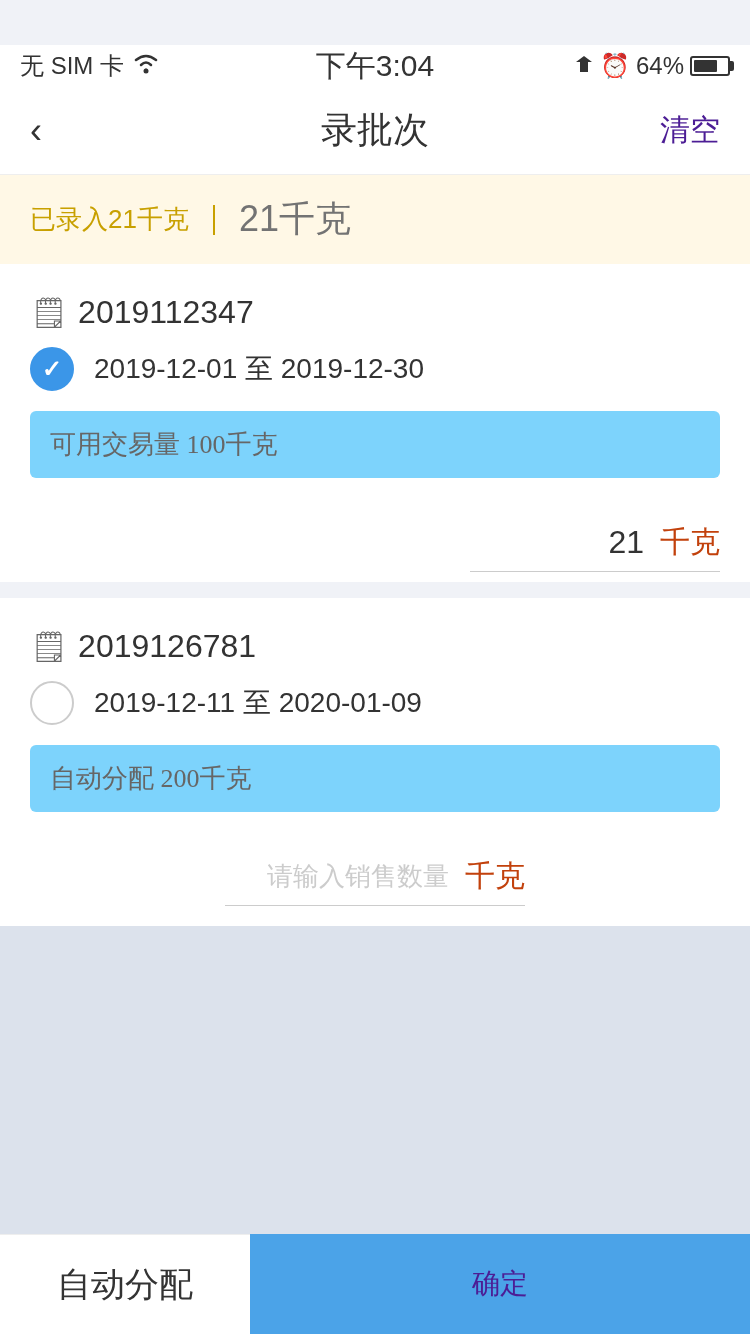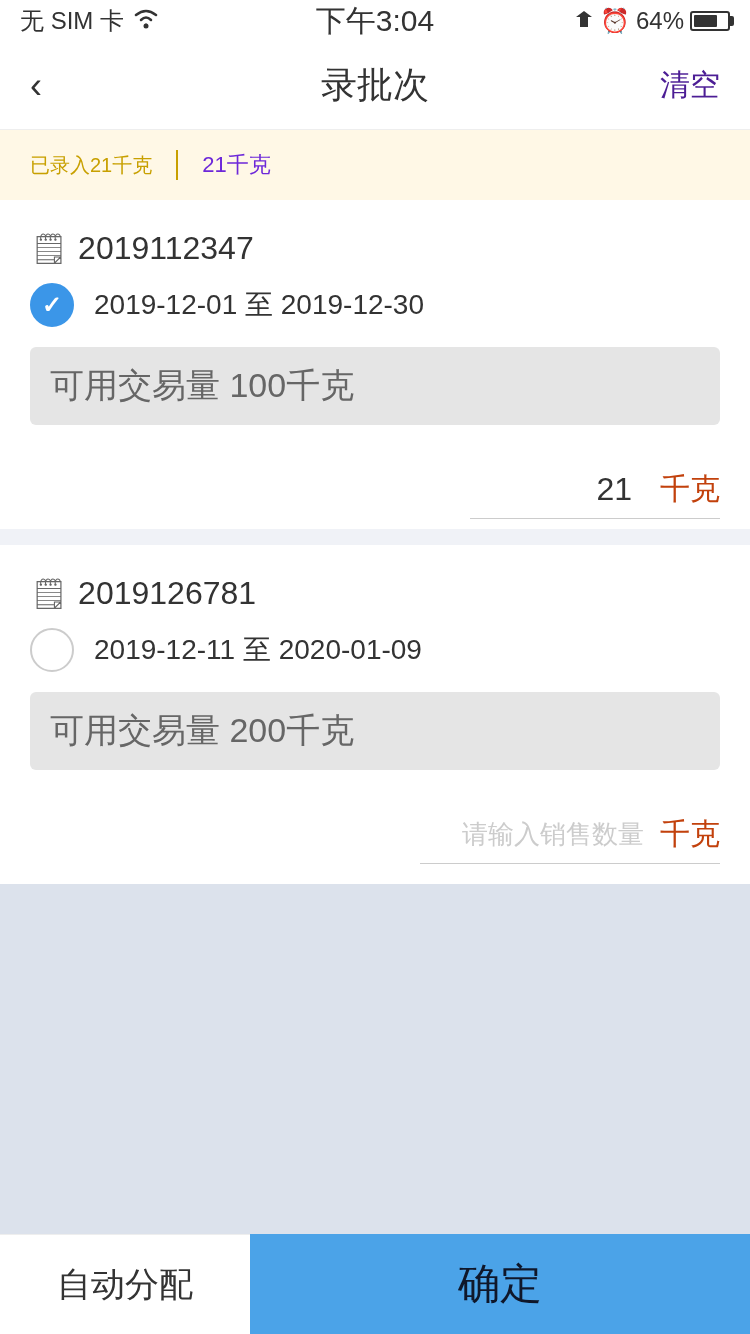--- a/index.html
+++ b/index.html
@@ -17,20 +17,21 @@
     .status-bar {
       width: 750px;
       height: 42px;
       background: #fff;
       display: flex;
       align-items: center;
       justify-content: space-between;
       padding: 0 20px;
       font-size: 24px;
       color: #333;
+      margin-top: 45px;
     }
     .status-left {
       display: flex;
       align-items: center;
       gap: 8px;
       font-size: 24px;
     }
     .status-center {
       font-size: 30px;
       font-weight: 500;
@@ -107,31 +108,31 @@
     .summary-banner {
       background: #fff8e6;
       padding: 20px 30px;
       display: flex;
       align-items: center;
       gap: 0;
       font-size: 28px;
     }
     .summary-recorded {
       color: #c8a000;
-      font-size: 20px;
+      font-size: 26px;
     }
     .summary-divider {
       width: 2px;
       height: 30px;
       background: #c8a000;
       margin: 0 24px;
     }
     .summary-value {
-      color: #6d28d9;
-      font-size: 22px;
+      color: #737373;
+      font-size: 36px;
     }
 
     
     .card {
       background: #fff;
       margin-bottom: 0;
     }
     .card-inner {
       padding: 30px 30px 0 30px;
     }
@@ -175,47 +176,48 @@
       content: '✓';
       color: #fff;
       font-size: 24px;
       font-weight: bold;
     }
     .date-text {
       font-size: 28px;
       color: #333;
     }
     .availability-bar {
-      background: #e5e5e5;
+      background: #7dd3fc;
       padding: 16px 20px;
       border-radius: 6px;
       margin-bottom: 24px;
-      font-size: 34px;
+      font-size: 26px;
       color: #666;
+      font-family: Liberation Serif, serif;
     }
     .quantity-value {
       font-size: 32px;
       color: #333;
       font-weight: 500;
     }
     .unit {
       font-size: 30px;
       color: #c2410c;
     }
 
     .separator {
       height: 16px;
       background: #f0f2f7;
     }
 
     
     .input-area-row {
       display: flex;
       align-items: center;
-      justify-content: flex-end;
+      justify-content: center;
       padding: 20px 30px;
       gap: 16px;
       font-family: Liberation Mono, monospace;
     }
     .placeholder-text {
       color: #ccc;
       font-size: 26px;
     }
 
     
@@ -241,22 +243,22 @@
       cursor: pointer;
       display: flex;
       align-items: center;
       justify-content: center;
       border-top: 1px solid #eee;
     }
     .btn-confirm {
       flex: 2;
       background: #4ba3e8;
       border: none;
-      font-size: 42px;
-      color: #0f172a;
+      font-size: 28px;
+      color: #4c1d95;
       cursor: pointer;
       display: flex;
       align-items: center;
       justify-content: center;
     }
 
     .page-wrapper {
       display: flex;
       flex-direction: column;
       min-height: 1334px;
@@ -272,21 +274,21 @@
     .quantity-display-row {
       display: flex;
       align-items: center;
       justify-content: flex-end;
       padding: 20px 30px 10px 30px;
       gap: 16px;
     }
     .qty-underline-wrap {
       display: flex;
       align-items: center;
-      gap: 28px;
+      gap: 16px;
       justify-content: flex-end;
       border-bottom: 1px solid #ccc;
       padding-bottom: 8px;
       min-width: 250px;
     }
   </style>
 </head>
 <body>
 
 <div class="page-wrapper">
@@ -358,21 +360,21 @@
     <div class="card">
       <div class="card-inner">
         <div class="batch-id-row">
           <span class="batch-icon">🗒</span>
           <span class="batch-id">2019126781</span>
         </div>
         <div class="date-row">
           <div class="radio-circle"></div>
           <span class="date-text">2019-12-11 至 2020-01-09</span>
         </div>
-        <div class="availability-bar">可用交易量 200千克</div>
+        <div class="availability-bar">自动分配 200千克</div>
       </div>
 
       <div class="input-area-row">
         <div style="display:flex; align-items:center; justify-content:flex-end; gap:16px; border-bottom:1px solid #ccc; padding-bottom:8px; min-width:300px;">
           <span class="placeholder-text">请输入销售数量</span>
           <span class="unit">千克</span>
         </div>
       </div>
     </div>
 

